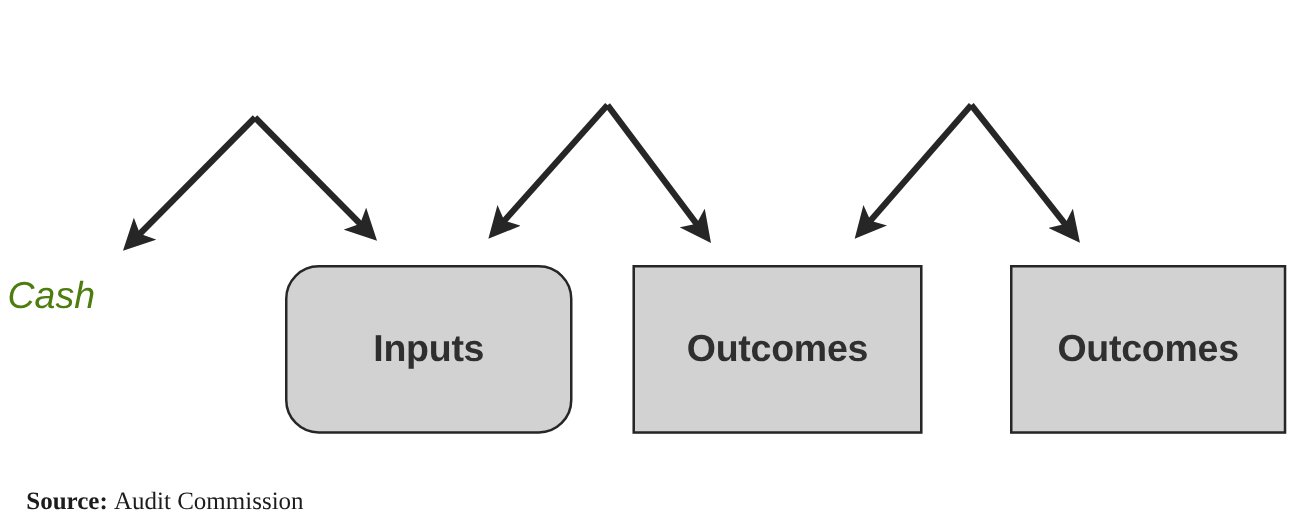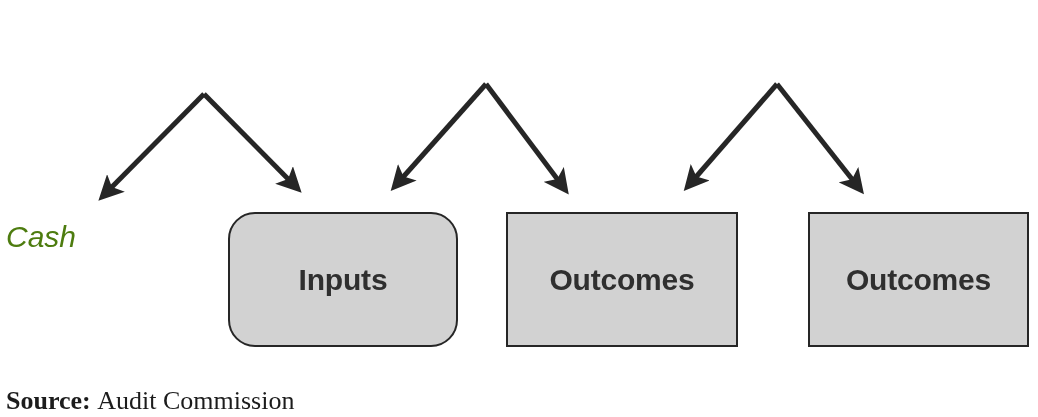--- a/index.html
+++ b/index.html
@@ -79,24 +79,24 @@
     white-space: nowrap;
     letter-spacing: -0.2px;
   }
   #box-inputs   { left: 228px; width: 230px; border-radius: 27px; }
   #box-outputs  { left: 506px; width: 232px; }
   #box-outcomes { left: 808px; width: 221px; text-align: center; }
 
   
   #source-line {
     position: absolute;
-    left: 6px;
+    left: 21px;
     top: 386px;
     font-family: "Liberation Serif", serif;
-    font-size: 26px;
+    font-size: 20px;
     line-height: 30px;
     color: #1c1c1c;
     white-space: nowrap;
   }
   #source-line .source-key {
     font-weight: bold;
   }
   #source-line .source-value {
     font-weight: normal;
   }

